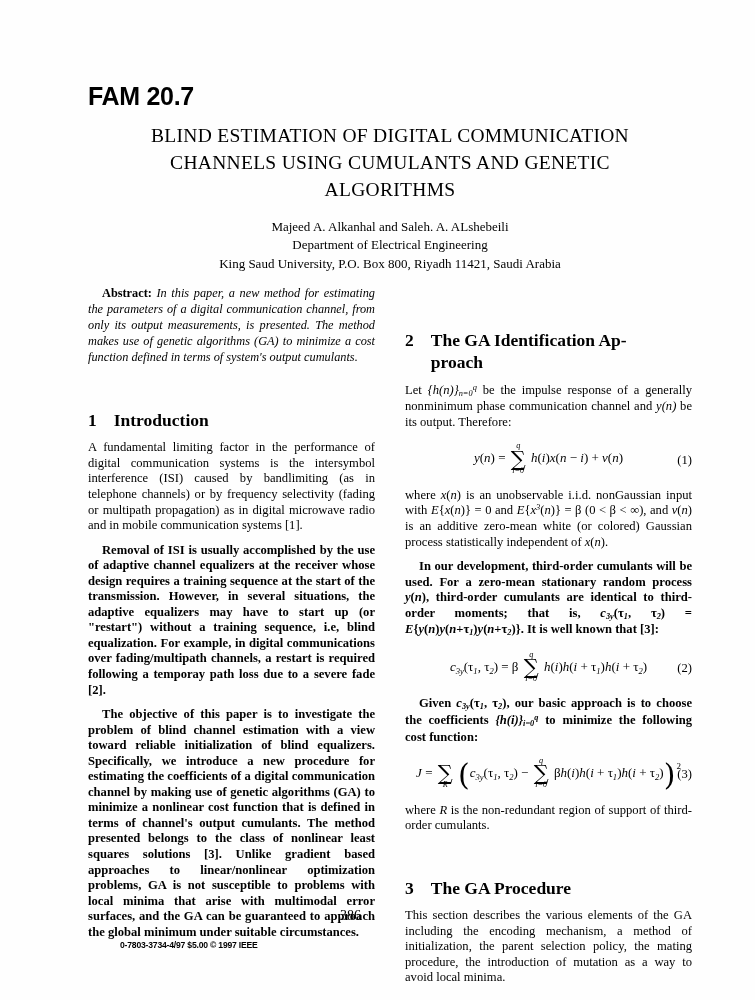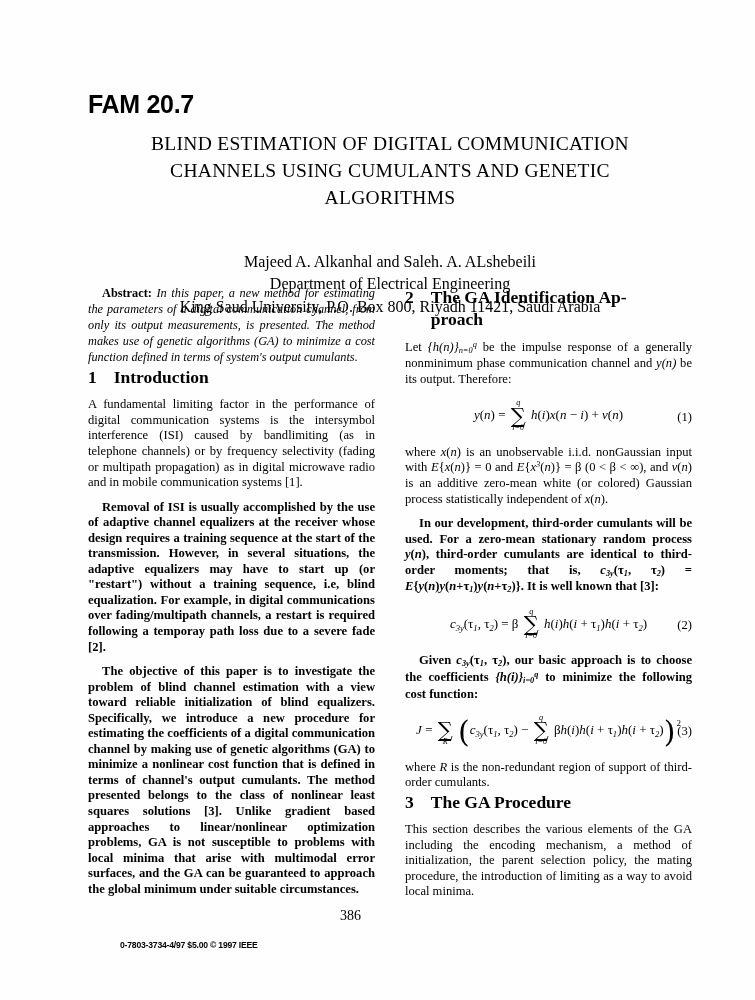--- a/index.html
+++ b/index.html
@@ -19,21 +19,21 @@
   .page {
     position: absolute;
     left: 0; top: 0;
     width: 755px;
     height: 1000px;
     background: #fefefe;
   }
   .content {
     position: absolute;
     left: 88px;
-    top: 8px;
+    top: 0;
     width: 604px;
   }
 
   
   .session-id {
     font-family: "Liberation Sans", "DejaVu Sans", sans-serif;
     font-weight: bold;
     font-size: 25px;
     letter-spacing: -0.3px;
     margin-top: 84px;
@@ -45,22 +45,22 @@
     font-size: 19.5px;
     line-height: 1.38;
     letter-spacing: 0.3px;
     margin-top: 14px;
     padding: 0 18px;
     font-weight: normal;
     font-variant: normal;
   }
   .authors {
     text-align: center;
-    margin-top: 39px;
-    font-size: 16px;
+    margin-top: 14px;
+    font-size: 13px;
     line-height: 1.42;
   }
   .authors div { white-space: nowrap; }
 
   
   .columns {
     position: absolute;
     left: 88px;
     top: 286px;
     width: 604px;
@@ -95,21 +95,21 @@
   h2.section {
     font-size: 17.5px;
     font-weight: bold;
     margin: 0;
     line-height: 1.28;
     display: flex;
     gap: 17px;
     align-items: baseline;
   }
   h2.section .num { flex: 0 0 auto; }
-  h2.section .ttl { flex: 1 1 auto; }
+  h2.section .ttl { flex: 1 1 auto; margin-top: 43px; }
   .sec-gap-before { margin-top: 26px; }
   .sec-gap-after  { margin-top: 9px; }
 
   
   .eq {
     position: relative;
     margin: 13px 0 12px 0;
     text-align: center;
     font-size: 13px;
     font-family: "Liberation Serif", "DejaVu Serif", serif;
@@ -275,21 +275,21 @@
         <span class="tag">(3)</span>
       </div>
 
       <p><span>where </span><span class="mi">R</span><span> is the non-redundant region of support of third-order cumulants.</span></p>
 
       <h2 class="section sec-gap-before">
         <span class="num">3</span>
         <span class="ttl">The GA Procedure</span>
       </h2>
 
-      <p class="sec-gap-after">This section describes the various elements of the GA including the encoding mechanism, a method of initialization, the parent selection policy, the mating procedure, the introduction of limiting as a way to avoid local minima.</p>
+      <p class="sec-gap-after">This section describes the various elements of the GA including the encoding mechanism, a method of initialization, the parent selection policy, the mating procedure, the introduction of mutation as a way to avoid local minima.</p>
 
     </div>
   </div>
 
   <div class="page-number">386</div>
   <div class="copyright">0-7803-3734-4/97 $5.00 © 1997 IEEE</div>
 
 </div>
 
 </body></html>

